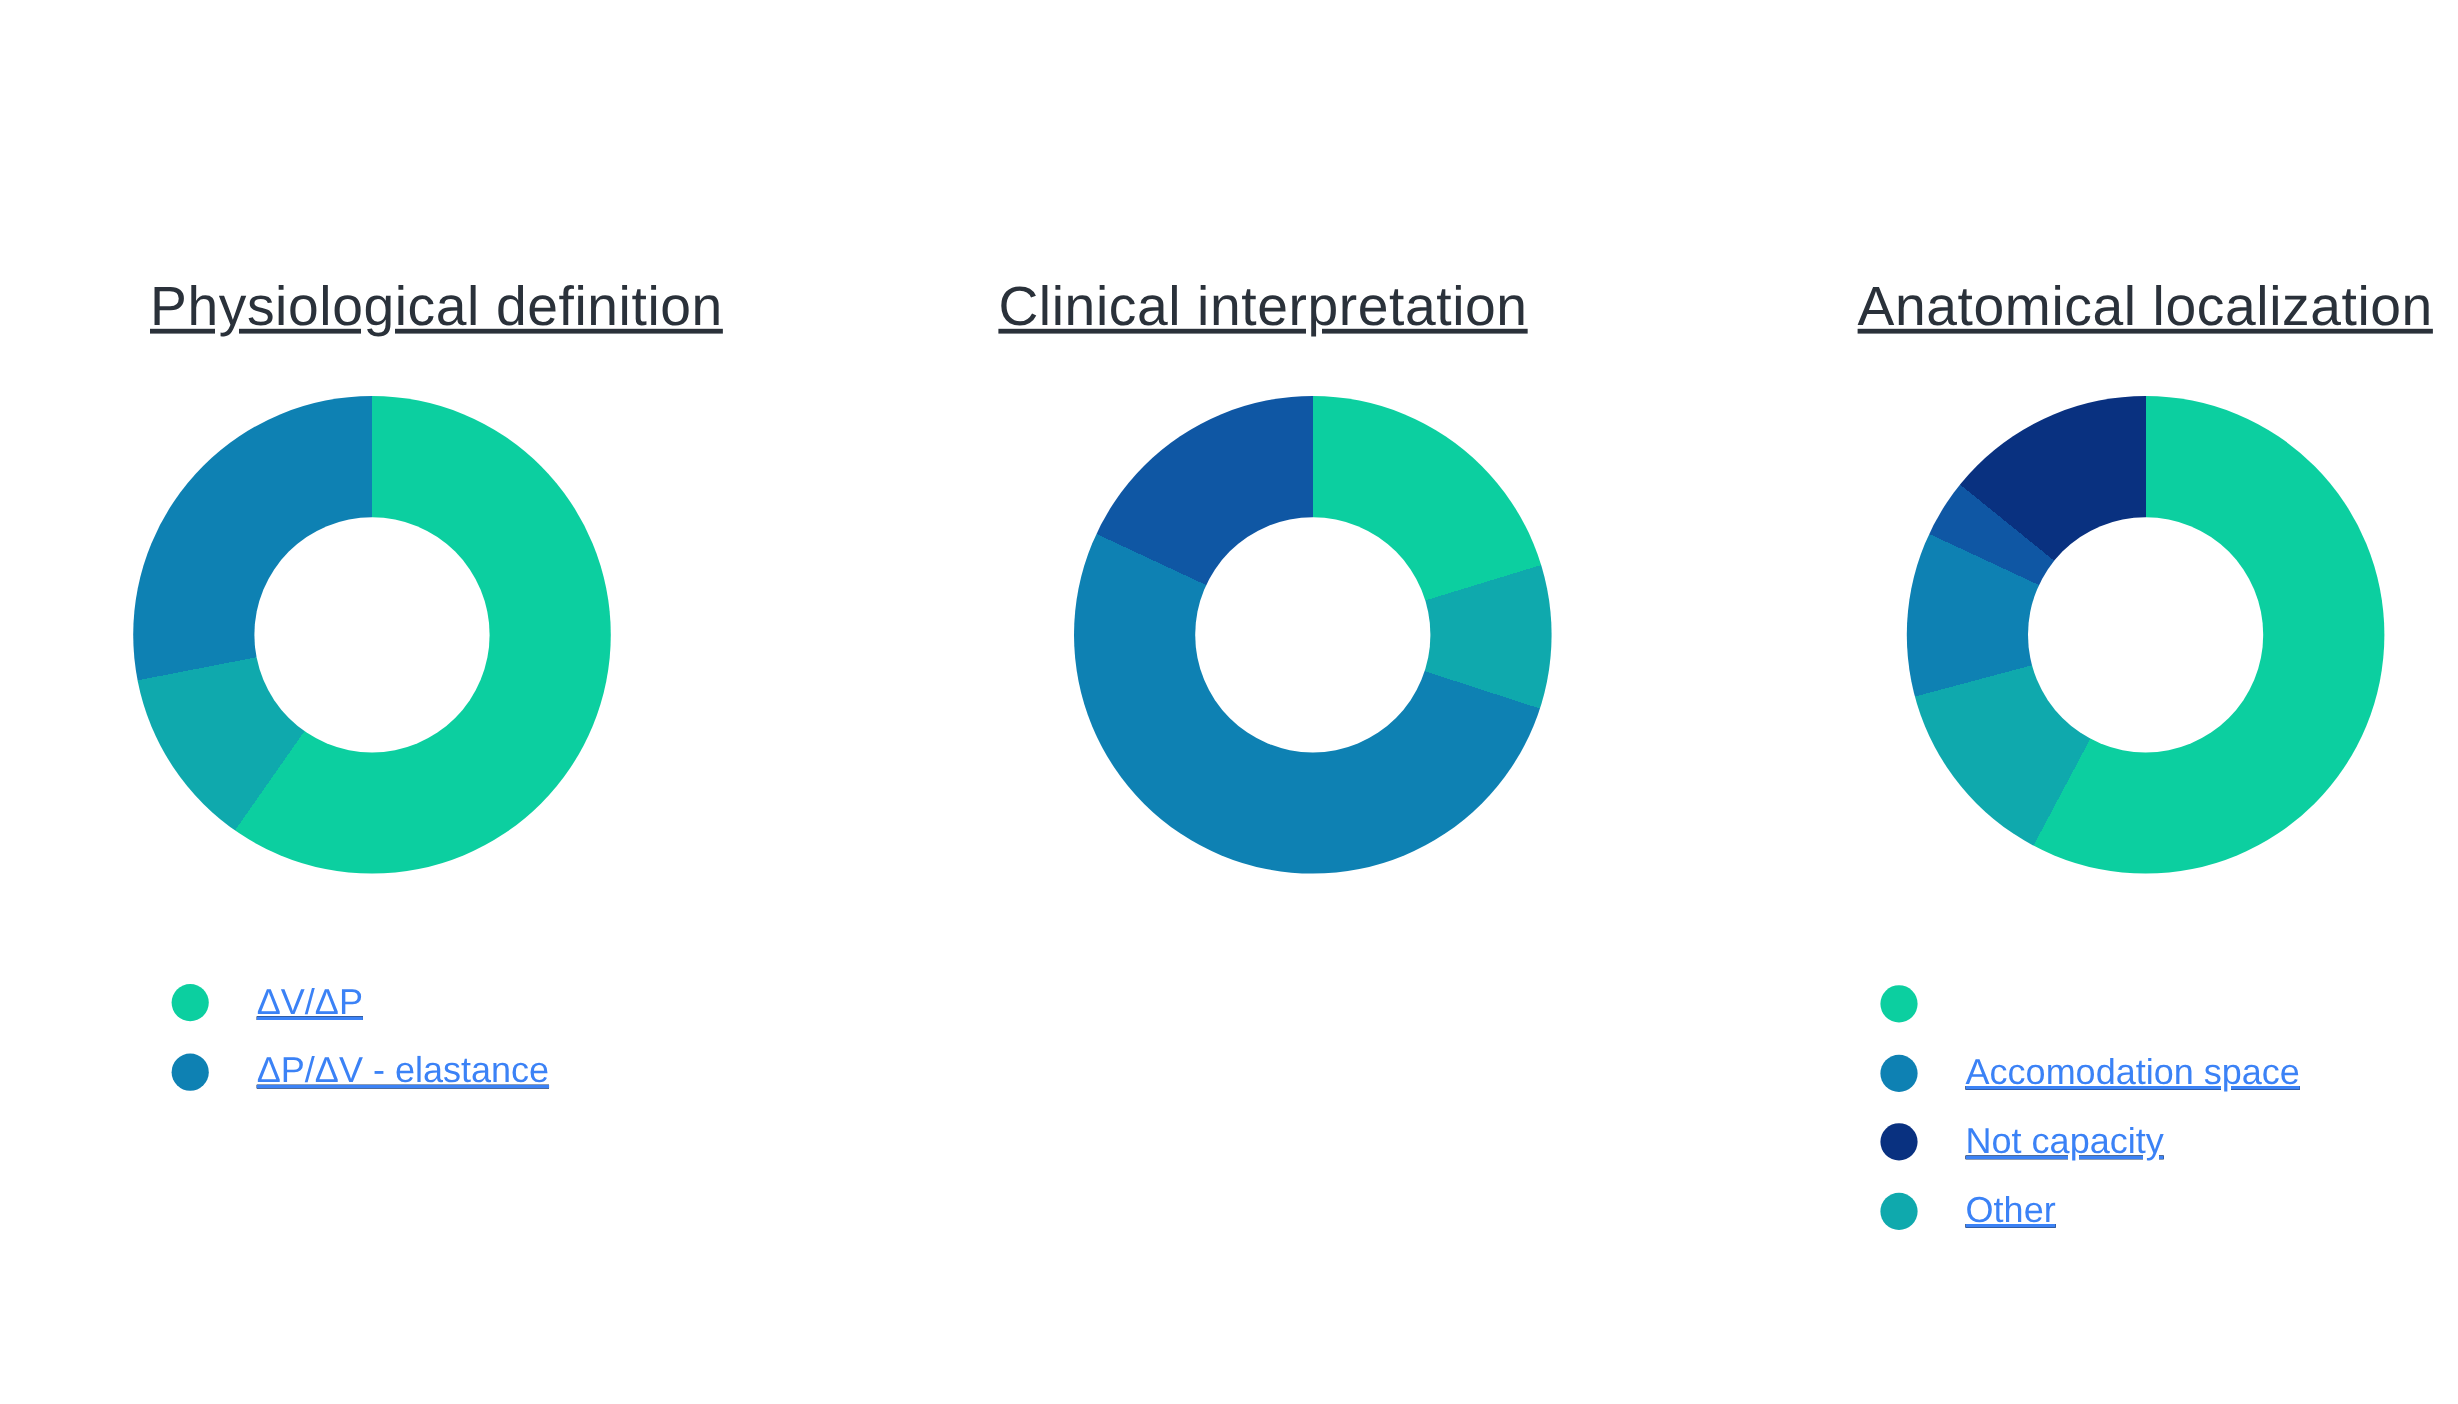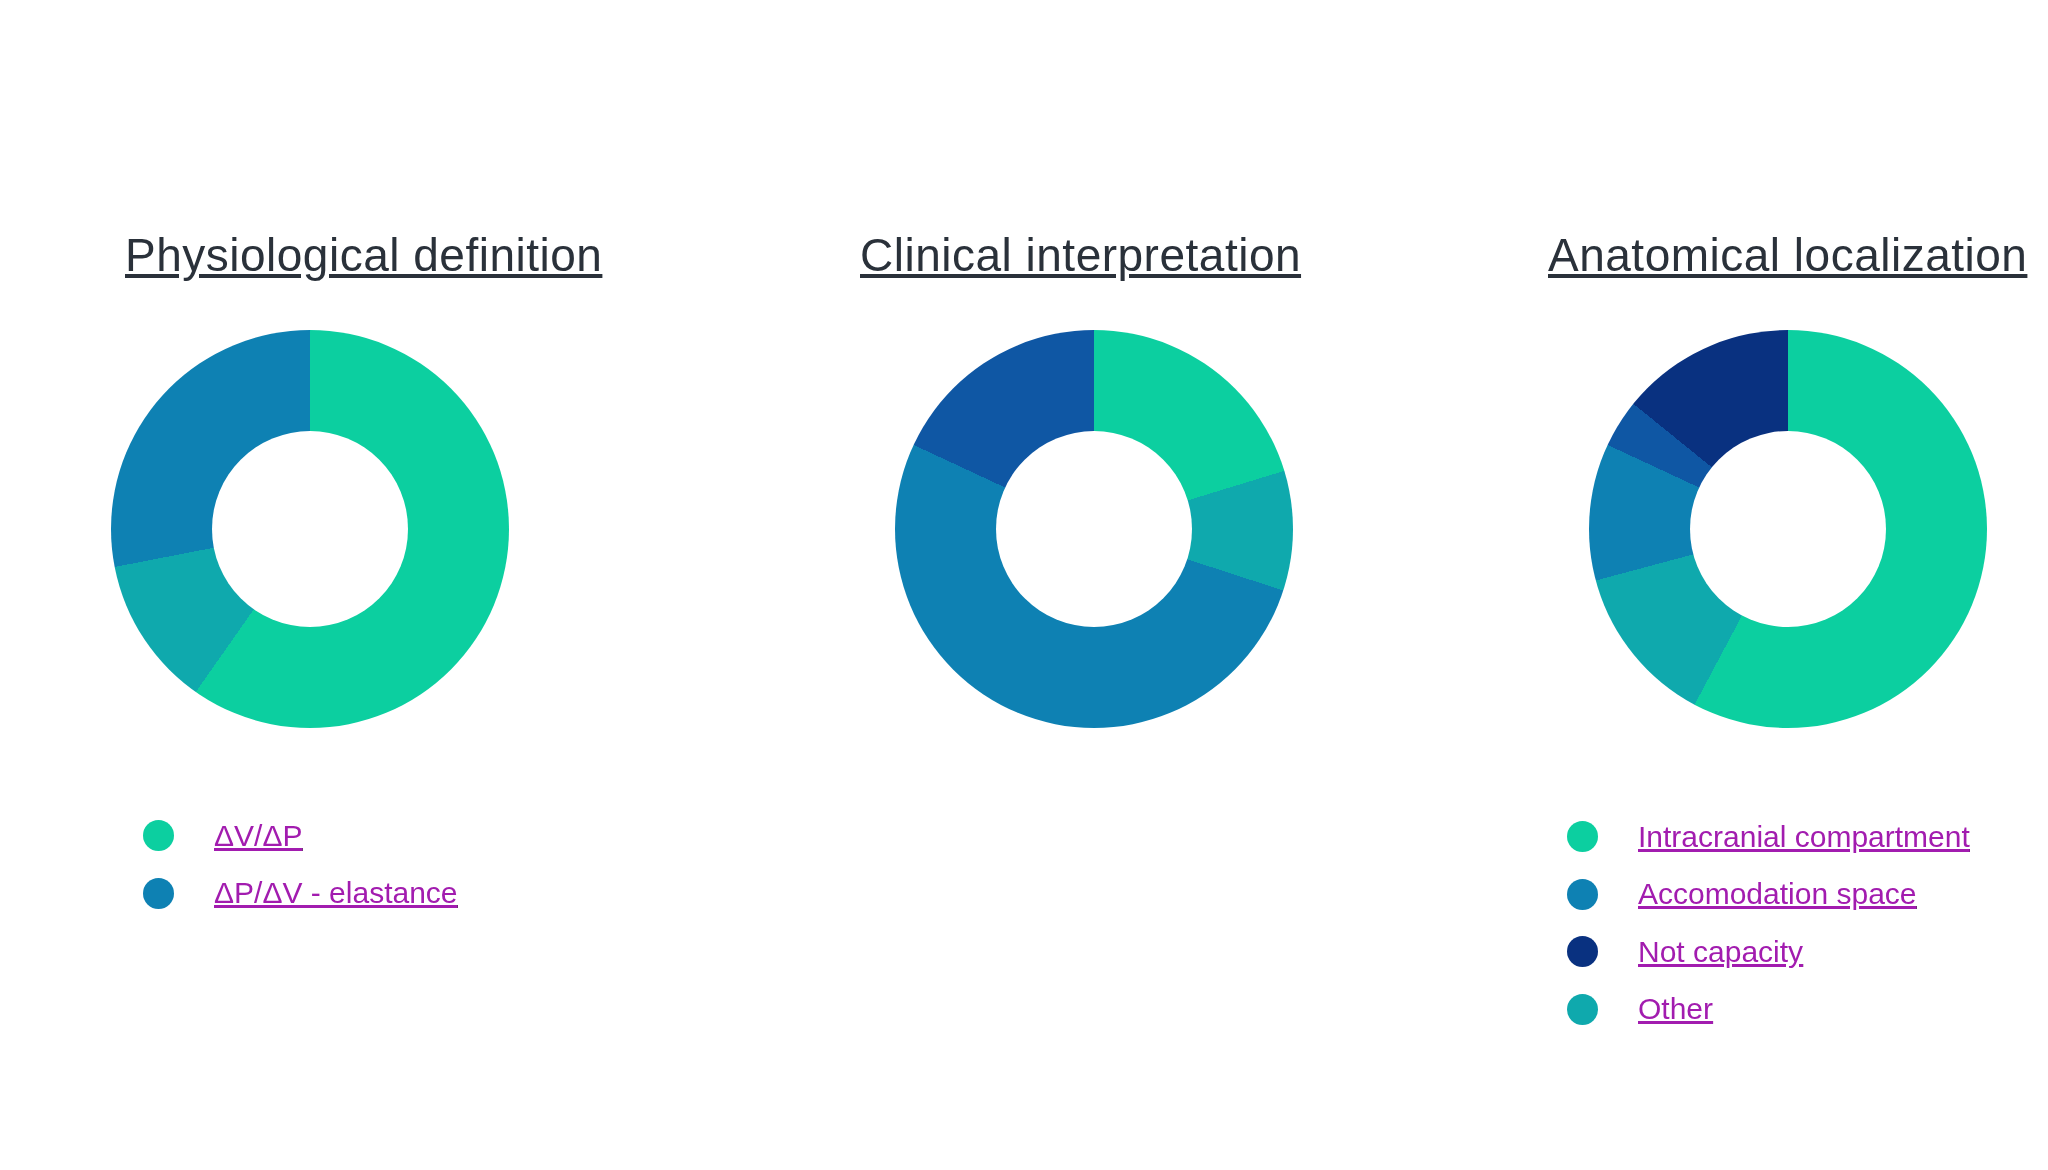--- a/index.html
+++ b/index.html
@@ -42,21 +42,21 @@
     height: 45.5px;
   }
   .legend .dot {
     width: 31px;
     height: 31px;
     border-radius: 50%;
     flex: 0 0 31px;
   }
   .legend .lab {
     font-size: 30px;
-    color: #a21caf;
+    color: #3b82f6;
     white-space: nowrap;
   }
 </style>
 </head>
 <body>
 
 <div class="canvas">
 
   <h2 class="chart-title" style="left:77px; top:180px">Physiological definition</h2>
   <div class="donut" style="left: 63px; top: 282px; background: conic-gradient(rgb(12, 207, 160) 0deg, rgb(12, 207, 160) 215deg, rgb(15, 169, 173) 215deg, rgb(15, 169, 173) 259deg, rgb(14, 129, 179) 259deg, rgb(14, 129, 179) 360deg);"></div>
@@ -64,29 +64,28 @@
     <li>
       <span class="dot" style="background-color: rgb(12, 207, 160);"></span>
       <span class="lab">ΔV/ΔP</span>
     </li>
     <li>
       <span class="dot" style="background-color: rgb(14, 129, 179);"></span>
       <span class="lab">ΔP/ΔV - elastance</span>
     </li>
   </ul>
 
-  <h2 class="chart-title" style="left:812px; top:180px">Clinical interpretation</h2>
+  <h2 class="chart-title" style="left:784px; top:180px">Clinical interpretation</h2>
   <div class="donut" style="left: 847px; top: 282px; background: conic-gradient(rgb(12, 207, 160) 0deg, rgb(12, 207, 160) 73deg, rgb(15, 169, 173) 73deg, rgb(15, 169, 173) 108deg, rgb(14, 129, 179) 108deg, rgb(14, 129, 179) 295deg, rgb(15, 87, 164) 295deg, rgb(15, 87, 164) 360deg);"></div>
 
   <h2 class="chart-title" style="left:1500px; top:180px">Anatomical localization</h2>
   <div class="donut" style="left: 1541px; top: 282px; background: conic-gradient(rgb(12, 207, 160) 0deg, rgb(12, 207, 160) 208deg, rgb(15, 169, 173) 208deg, rgb(15, 169, 173) 255deg, rgb(14, 129, 179) 255deg, rgb(14, 129, 179) 295deg, rgb(15, 87, 164) 295deg, rgb(15, 87, 164) 309deg, rgb(9, 49, 128) 309deg, rgb(9, 49, 128) 360deg);"></div>
   <ul class="legend" style="left:1495px; top:754px">
     <li>
       <span class="dot" style="background-color: rgb(12, 207, 160);"></span>
-      <span class="lab">Intracranial compartment</span>
     </li>
     <li>
       <span class="dot" style="background-color: rgb(14, 129, 179);"></span>
       <span class="lab">Accomodation space</span>
     </li>
     <li>
       <span class="dot" style="background-color: rgb(9, 49, 128);"></span>
       <span class="lab">Not capacity</span>
     </li>
     <li>

